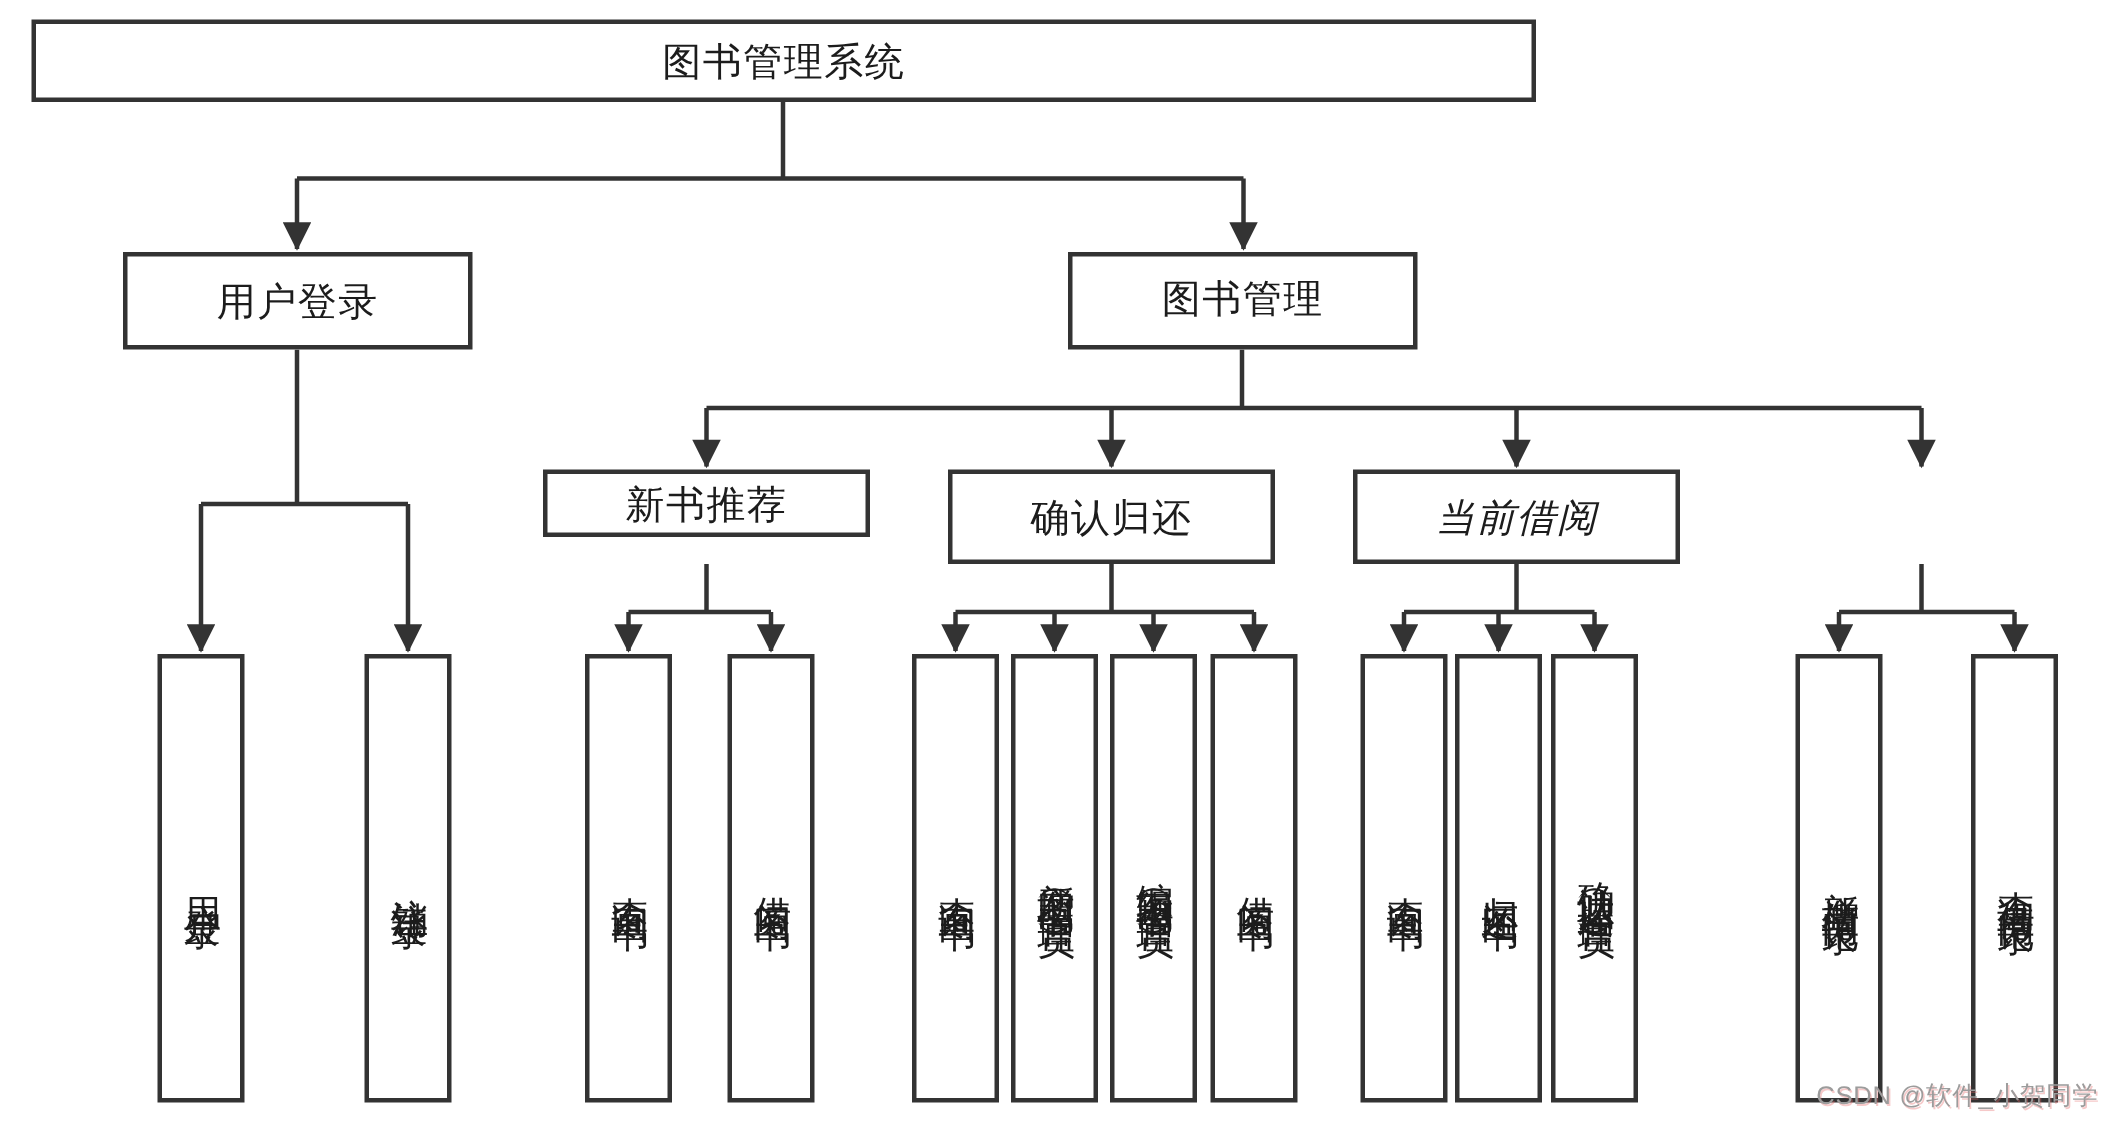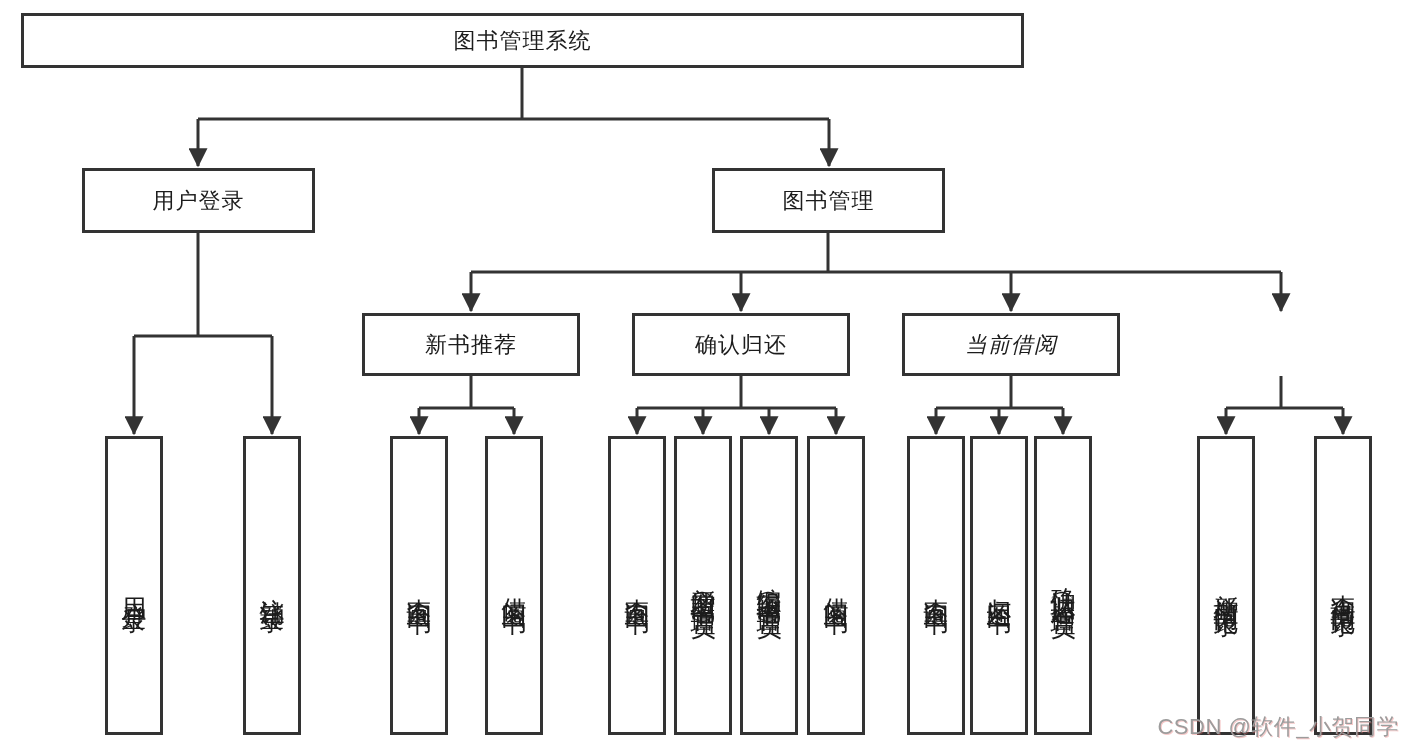--- a/index.html
+++ b/index.html
@@ -26,37 +26,37 @@
     position: absolute;
     box-sizing: border-box;
     border: 3px solid #333333;
     background: #ffffff;
     display: flex;
     align-items: center;
     justify-content: center;
     color: #1c1c1c;
   }
   .box.h span {
-    font-size: 22px;
+    font-size: 26px;
     letter-spacing: 1px;
     white-space: nowrap;
     line-height: 1;
   }
   .box.v span {
     writing-mode: vertical-rl;
     font-size: 25px;
     letter-spacing: 4px;
     line-height: 1;
     white-space: nowrap;
   }
   .watermark {
     position: absolute;
     right: 6px;
     bottom: 5px;
-    font-size: 22px;
+    font-size: 17px;
     color: #9c9c9c;
     letter-spacing: 0.5px;
     text-shadow: 1px 1px 0 rgba(228, 100, 100, 0.35);
     white-space: nowrap;
   }
 </style>
 </head>
 <body>
 
 <div class="canvas">
@@ -123,25 +123,25 @@
     </g>
   </svg>
 
   <div class="box h" style="left:21px; top:13px; width:1003px; height:55px;">
     <span>图书管理系统</span>
   </div>
 
   <div class="box h" style="left:82px; top:168px; width:233px; height:65px;">
     <span>用户登录</span>
   </div>
-  <div class="box h" style="left:712px; top:168px; width:233px; height:65px;">
+  <div class="box h" style="left:712px; top:168px; width:233px; height:65px;font-family:Liberation Mono, monospace;">
     <span>图书管理</span>
   </div>
 
-  <div class="box h" style="left:362px; top:313px; width:218px; height:63px;">
+  <div class="box h" style="left:362px; top:313px; width:218px; height:45px;">
     <span>新书推荐</span>
   </div>
   <div class="box h" style="left:632px; top:313px; width:218px; height:63px;">
     <span>确认归还</span>
   </div>
   <div class="box h" style="left:902px; top:313px; width:218px; height:63px;font-style:italic;">
     <span>当前借阅</span>
   </div>
 
   <div class="box v" style="left:105px; top:436px; width:58px; height:299px;">

